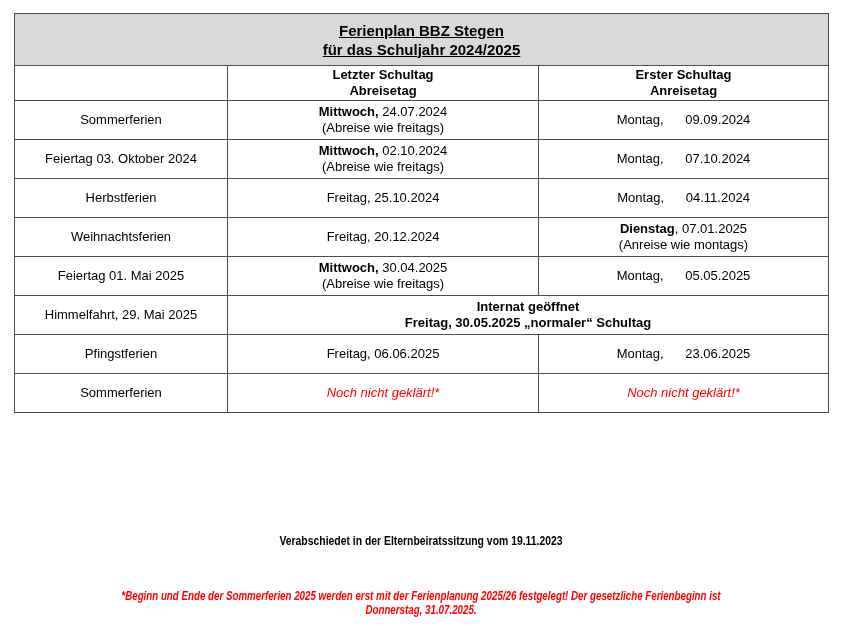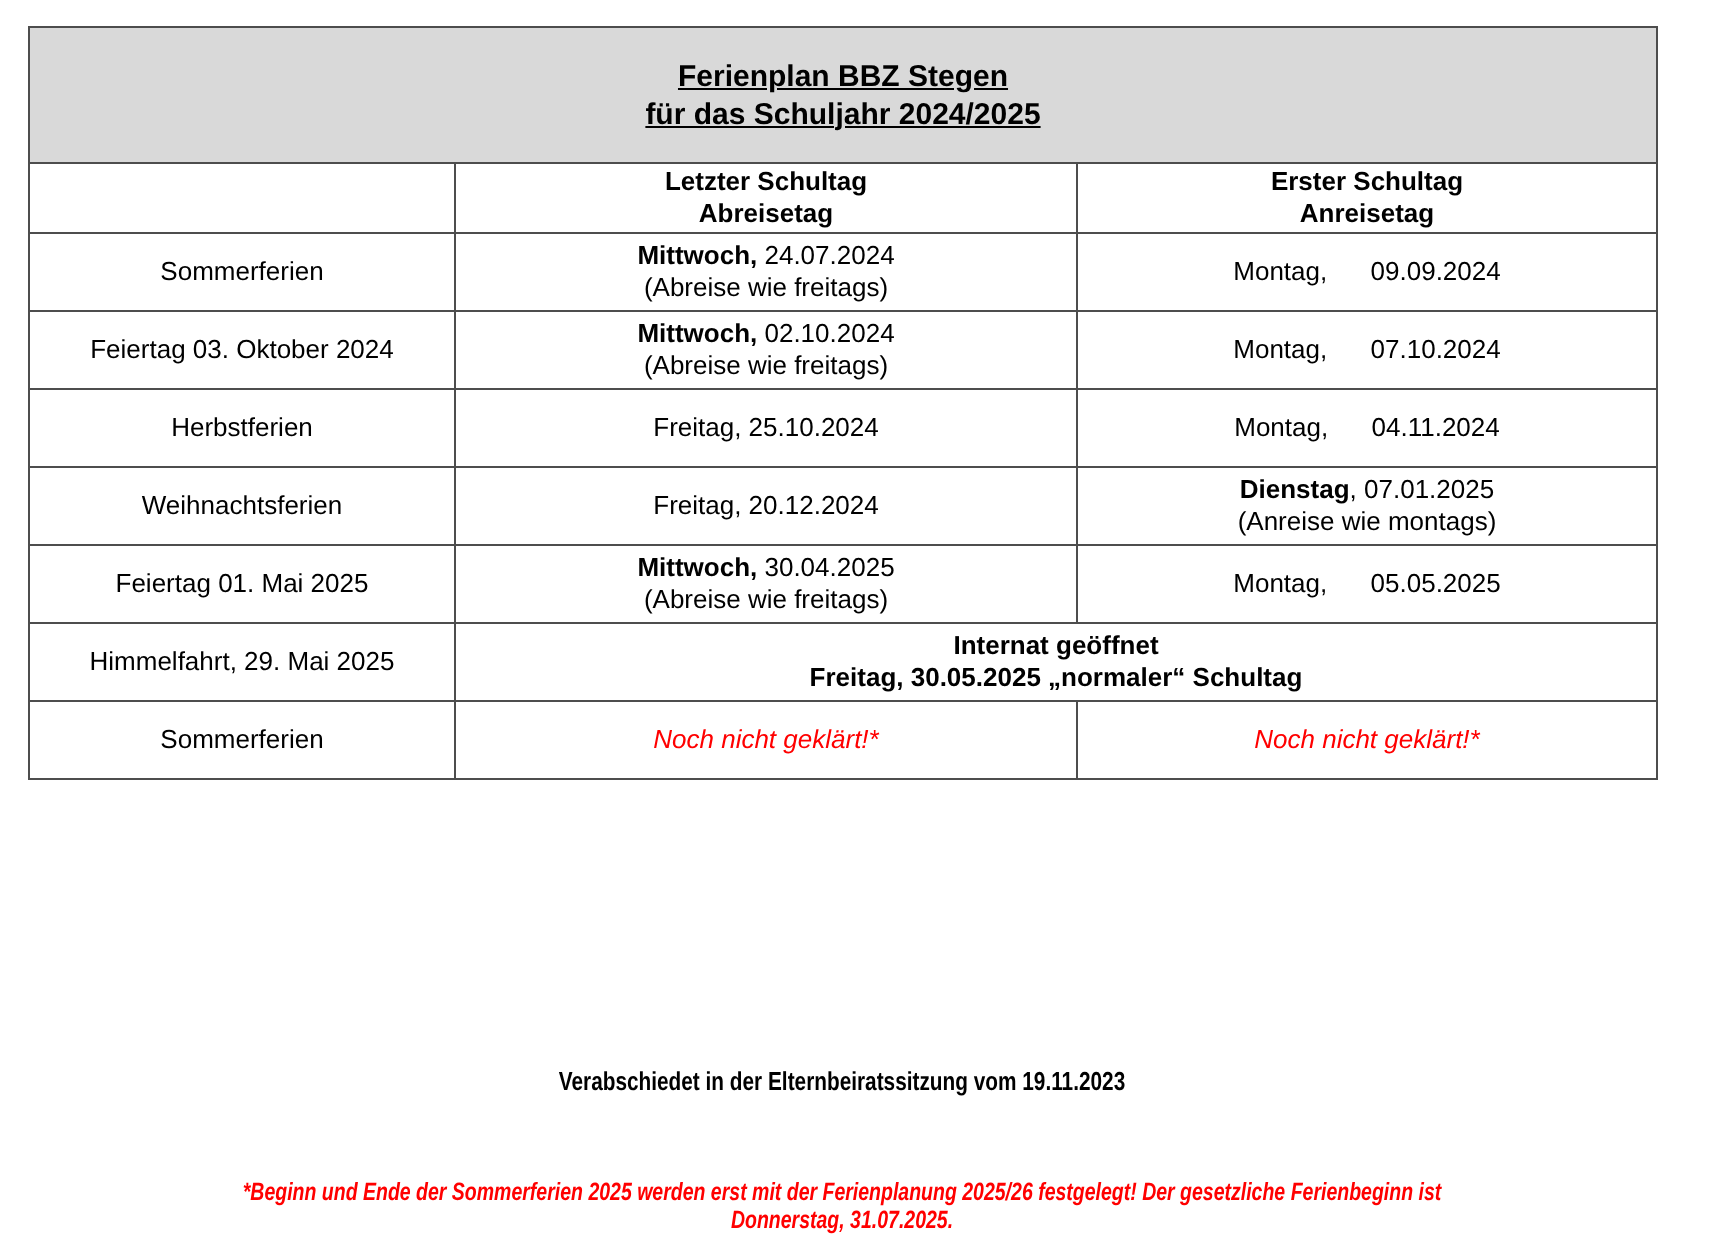--- a/index.html
+++ b/index.html
@@ -33,21 +33,21 @@
     font-size: 13px;
     line-height: 16px;
     padding: 1px 3px;
   }
   .col-label  { width: 213px; }
   .col-letzter{ width: 311px; }
   .col-erster { width: 290px; }
 
   tr.banner-row td {
     background: var(--banner-bg);
-    height: 68px;
+    height: 52px;
   }
   .title-line {
     font-size: 15px;
     font-weight: bold;
     text-decoration: underline;
     line-height: 19px;
   }
   tr.header-row td { height: 32px; font-weight: bold; }
   .hline { line-height: 16px; }
 
@@ -174,20 +174,31 @@
     </tr>
 
     <tr class="data-row">
       <td>Himmelfahrt, 29. Mai 2025</td>
       <td colspan="2" class="merged-cell">
         <div class="cline1">Internat geöffnet</div>
         <div class="cline2">Freitag, 30.05.2025 „normaler“ Schultag</div>
       </td>
     </tr>
 
+    <tr class="data-row">
+      <td>Pfingstferien</td>
+      <td>
+        <div class="cline1"><b></b><span>Freitag, 06.06.2025</span></div>
+
+      </td>
+      <td>
+        <div class="cline1"><b></b><span>Montag,      23.06.2025</span></div>
+
+      </td>
+    </tr>
 
     <tr class="data-row">
       <td>Sommerferien</td>
       <td class="red-cell">
         <div class="cline1"><span>Noch nicht geklärt!*</span></div>
       </td>
       <td class="red-cell">
         <div class="cline1"><span>Noch nicht geklärt!*</span></div>
       </td>
     </tr>

